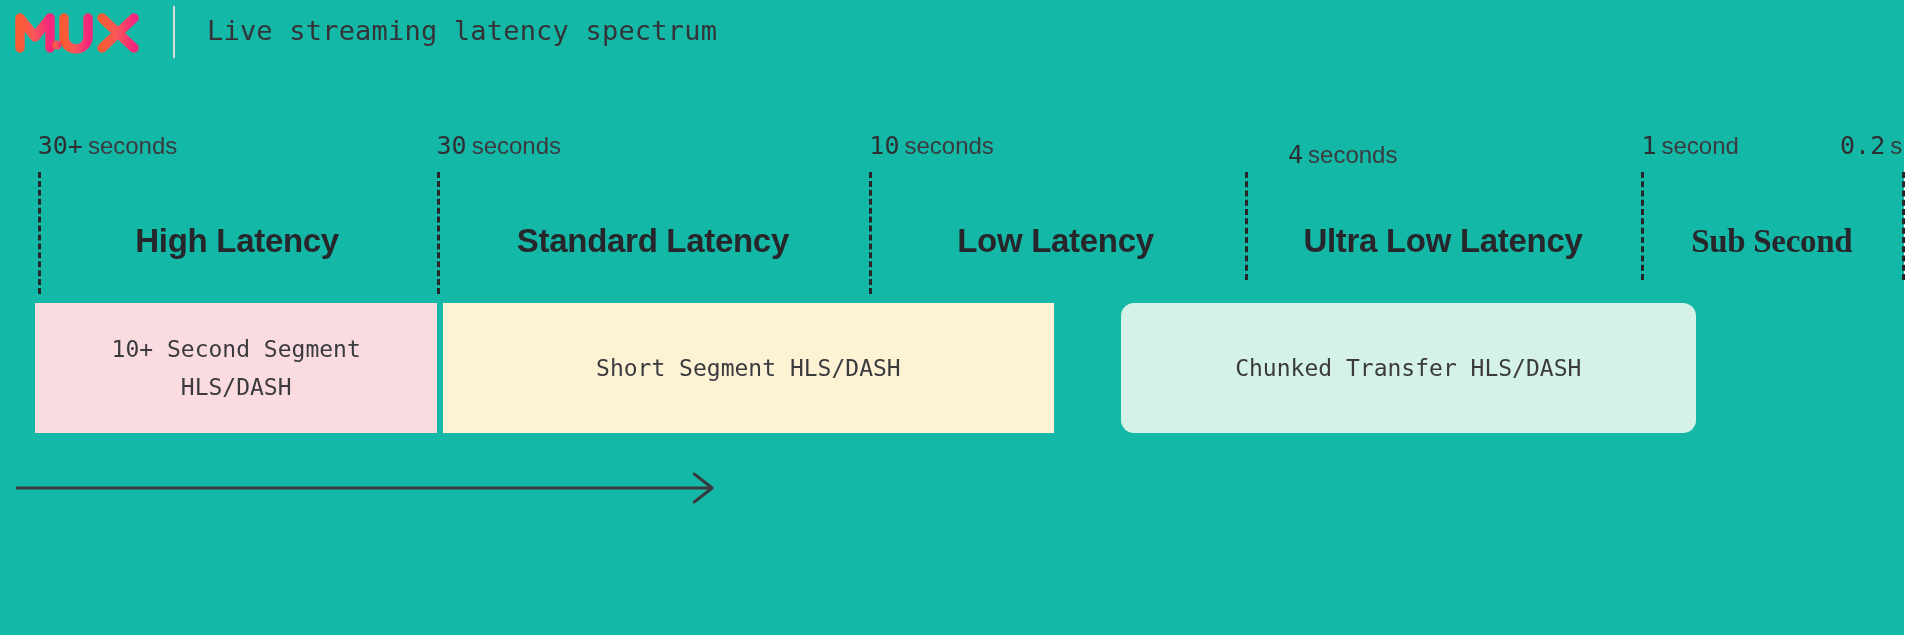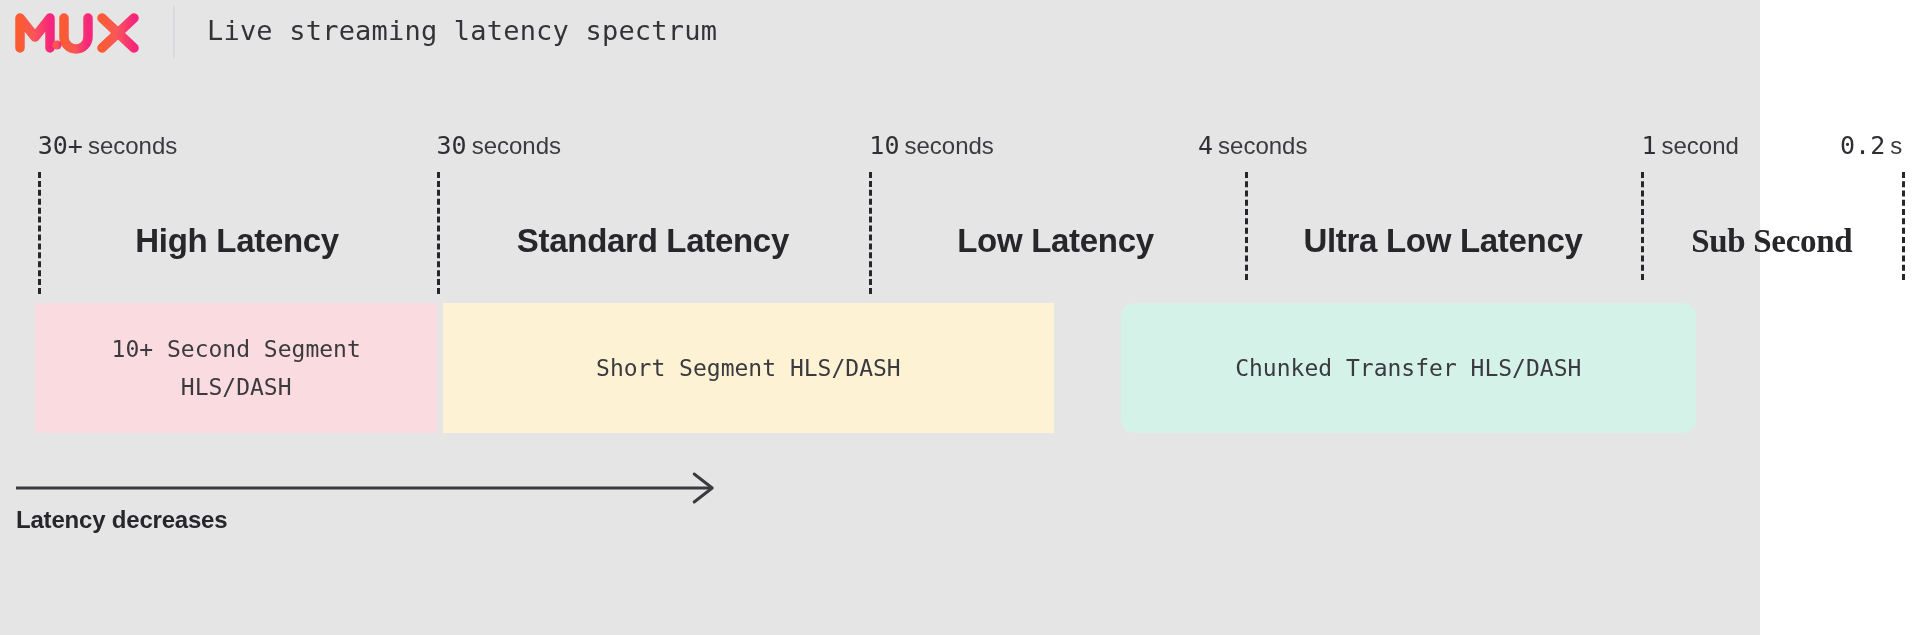--- a/index.html
+++ b/index.html
@@ -12,24 +12,23 @@
     width: 1920px;
     height: 635px;
     overflow: hidden;
     font-family: "Liberation Sans", sans-serif;
     -webkit-font-smoothing: antialiased;
   }
 
   
   #canvas {
     position: relative;
-    width: 1740px;
+    width: 1904px;
     height: 635px;
-    background: #e5e5e5;
-    padding-left: 20px;
+    background: #14b8a6;
   }
 
   
   #header {
     position: absolute;
     left: 0px;
     top: 0px;
     width: 1920px;
     height: 72px;
     display: flex;
@@ -194,21 +193,21 @@
 
     <div id="header-divider"></div>
 
     <div id="header-title">Live streaming latency spectrum</div>
   </div>
 
   <div id="spectrum">
       <div class="tick-label align-left" style="left: 37.735px;"><span class="num">30+</span><span class="unit">seconds</span></div>
       <div class="tick-label align-left" style="left: 436.525px;"><span class="num">30</span><span class="unit">seconds</span></div>
       <div class="tick-label align-left" style="left: 869.335px;"><span class="num">10</span><span class="unit">seconds</span></div>
-      <div class="tick-label align-left" style="left: 1198px;"><span class="num">4</span><span class="unit">seconds</span></div>
+      <div class="tick-label align-left" style="left: 1288px; margin-top: 9px;"><span class="num">4</span><span class="unit">seconds</span></div>
       <div class="tick-label align-left" style="left: 1641.4px;"><span class="num">1</span><span class="unit">second</span></div>
       <div class="tick-label align-right" style="left: 1902.22px;"><span class="num">0.2</span><span class="unit">s</span></div>
       <div class="divider" style="left: 37.735px;"></div>
       <div class="divider" style="left: 436.525px;"></div>
       <div class="divider short" style="left: 869.335px; height: 122px;"></div>
       <div class="divider short" style="left: 1244.5px;"></div>
       <div class="divider short" style="left: 1641.4px;"></div>
       <div class="divider short" style="left: 1902.22px;"></div>
       <div class="band-heading" style="left: 237.13px;">High Latency</div>
       <div class="band-heading" style="left: 652.93px;">Standard Latency</div>
@@ -225,15 +224,14 @@
       <div class="bar" style="left: 1121px; width: 574.56px; background: rgb(212, 242, 231); border-radius: 13px;">
         <div class="bar-label">Chunked Transfer HLS/DASH</div>
       </div>
     </div>
 
   <svg id="arrow-svg" width="718.2" height="36" viewBox="0 0 718.2 36" xmlns="http://www.w3.org/2000/svg">
     <line x1="2" y1="18" x2="696.2" y2="18" stroke="#3a3a3f" stroke-width="3"></line>
     <polyline points="680.2,4 698.2,18 680.2,32" fill="none" stroke="#3a3a3f" stroke-width="3" stroke-linecap="round" stroke-linejoin="round"></polyline>
   </svg>
 
-  <div id="arrow-caption">Latency decreases</div>
 
 </div>
 
 </body></html>

